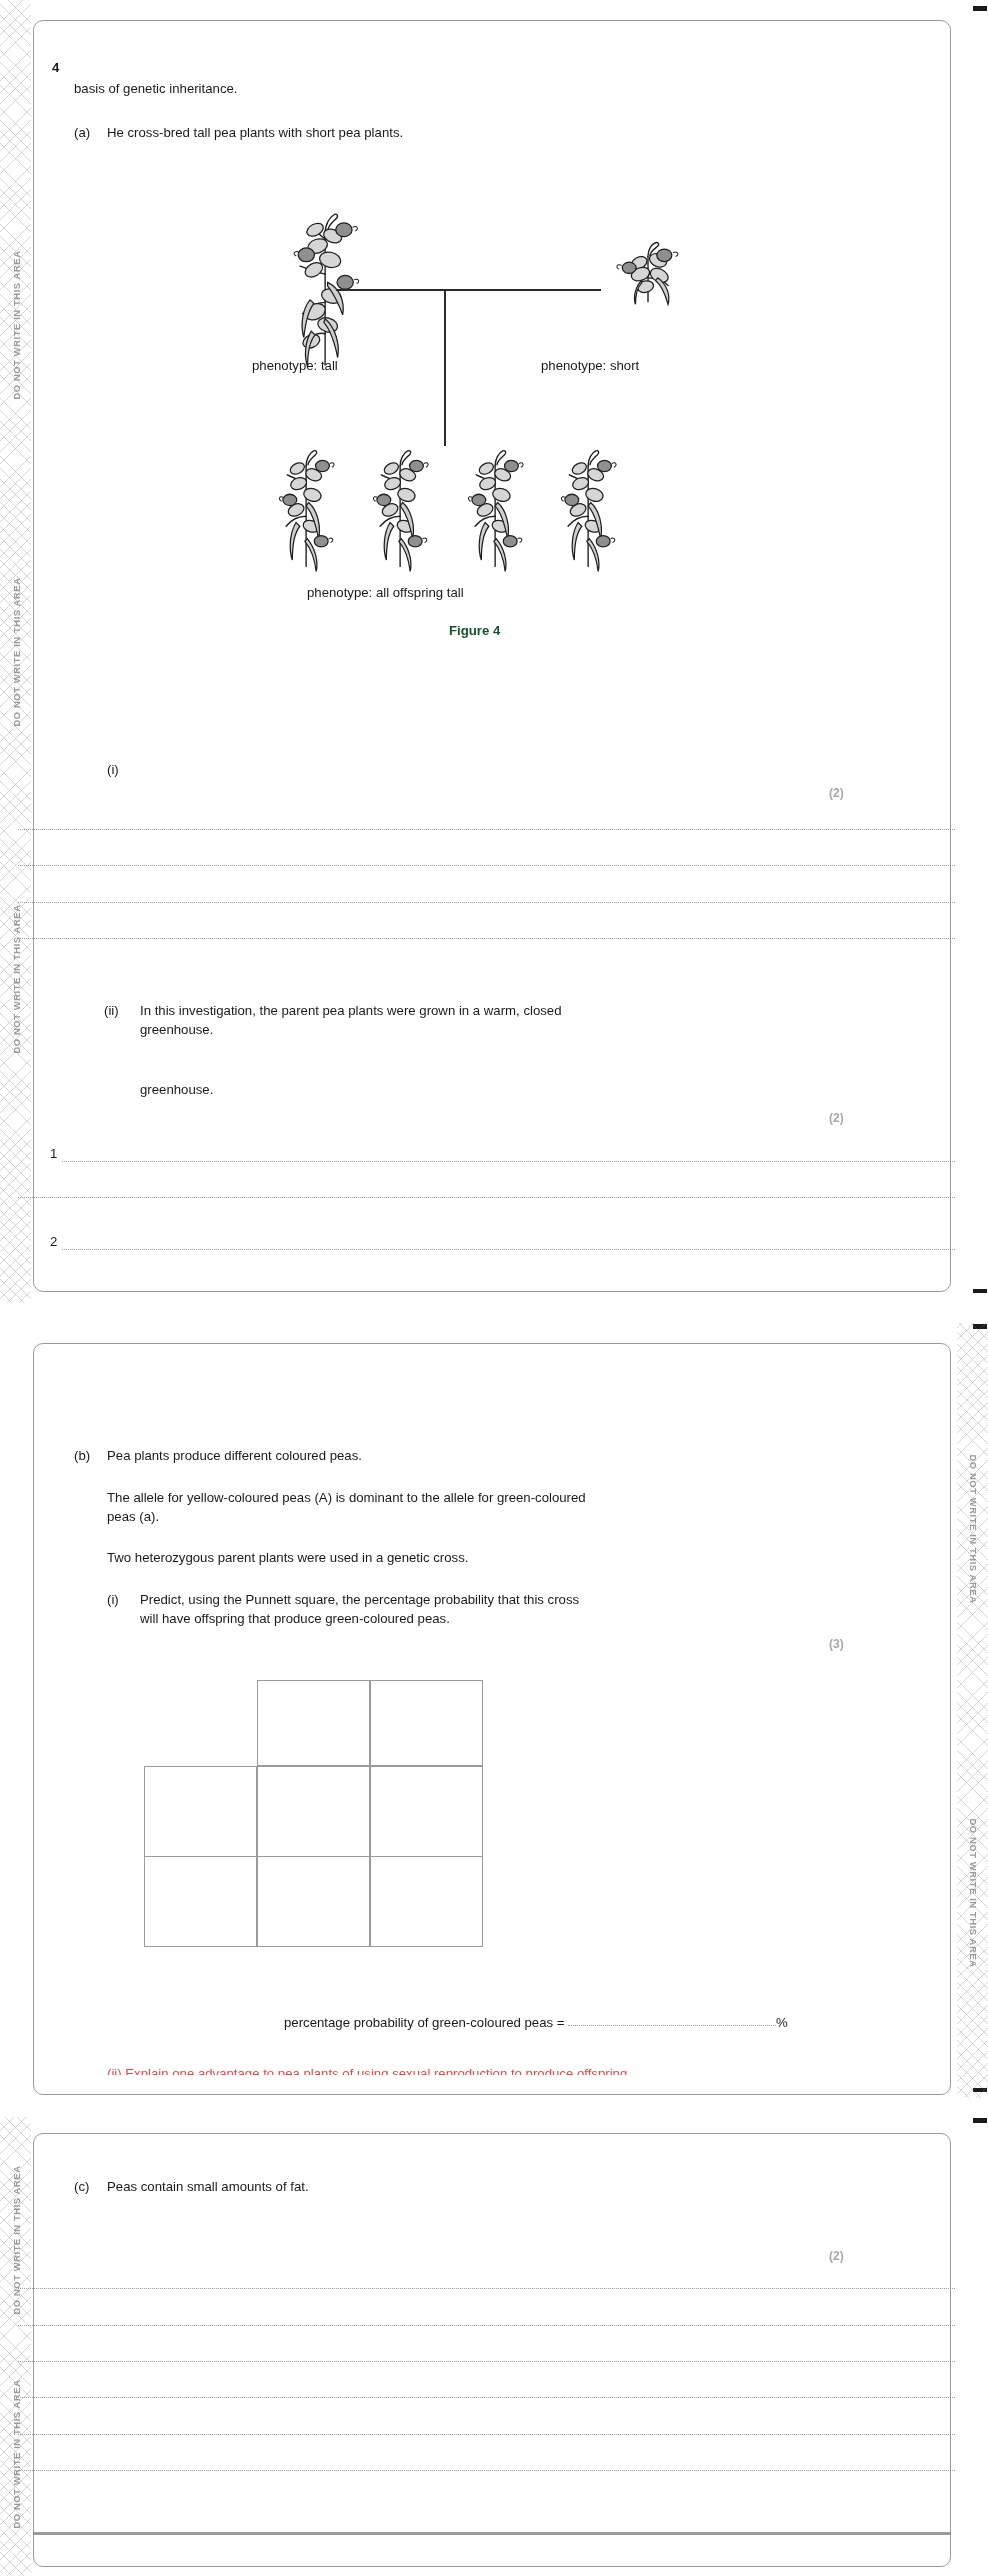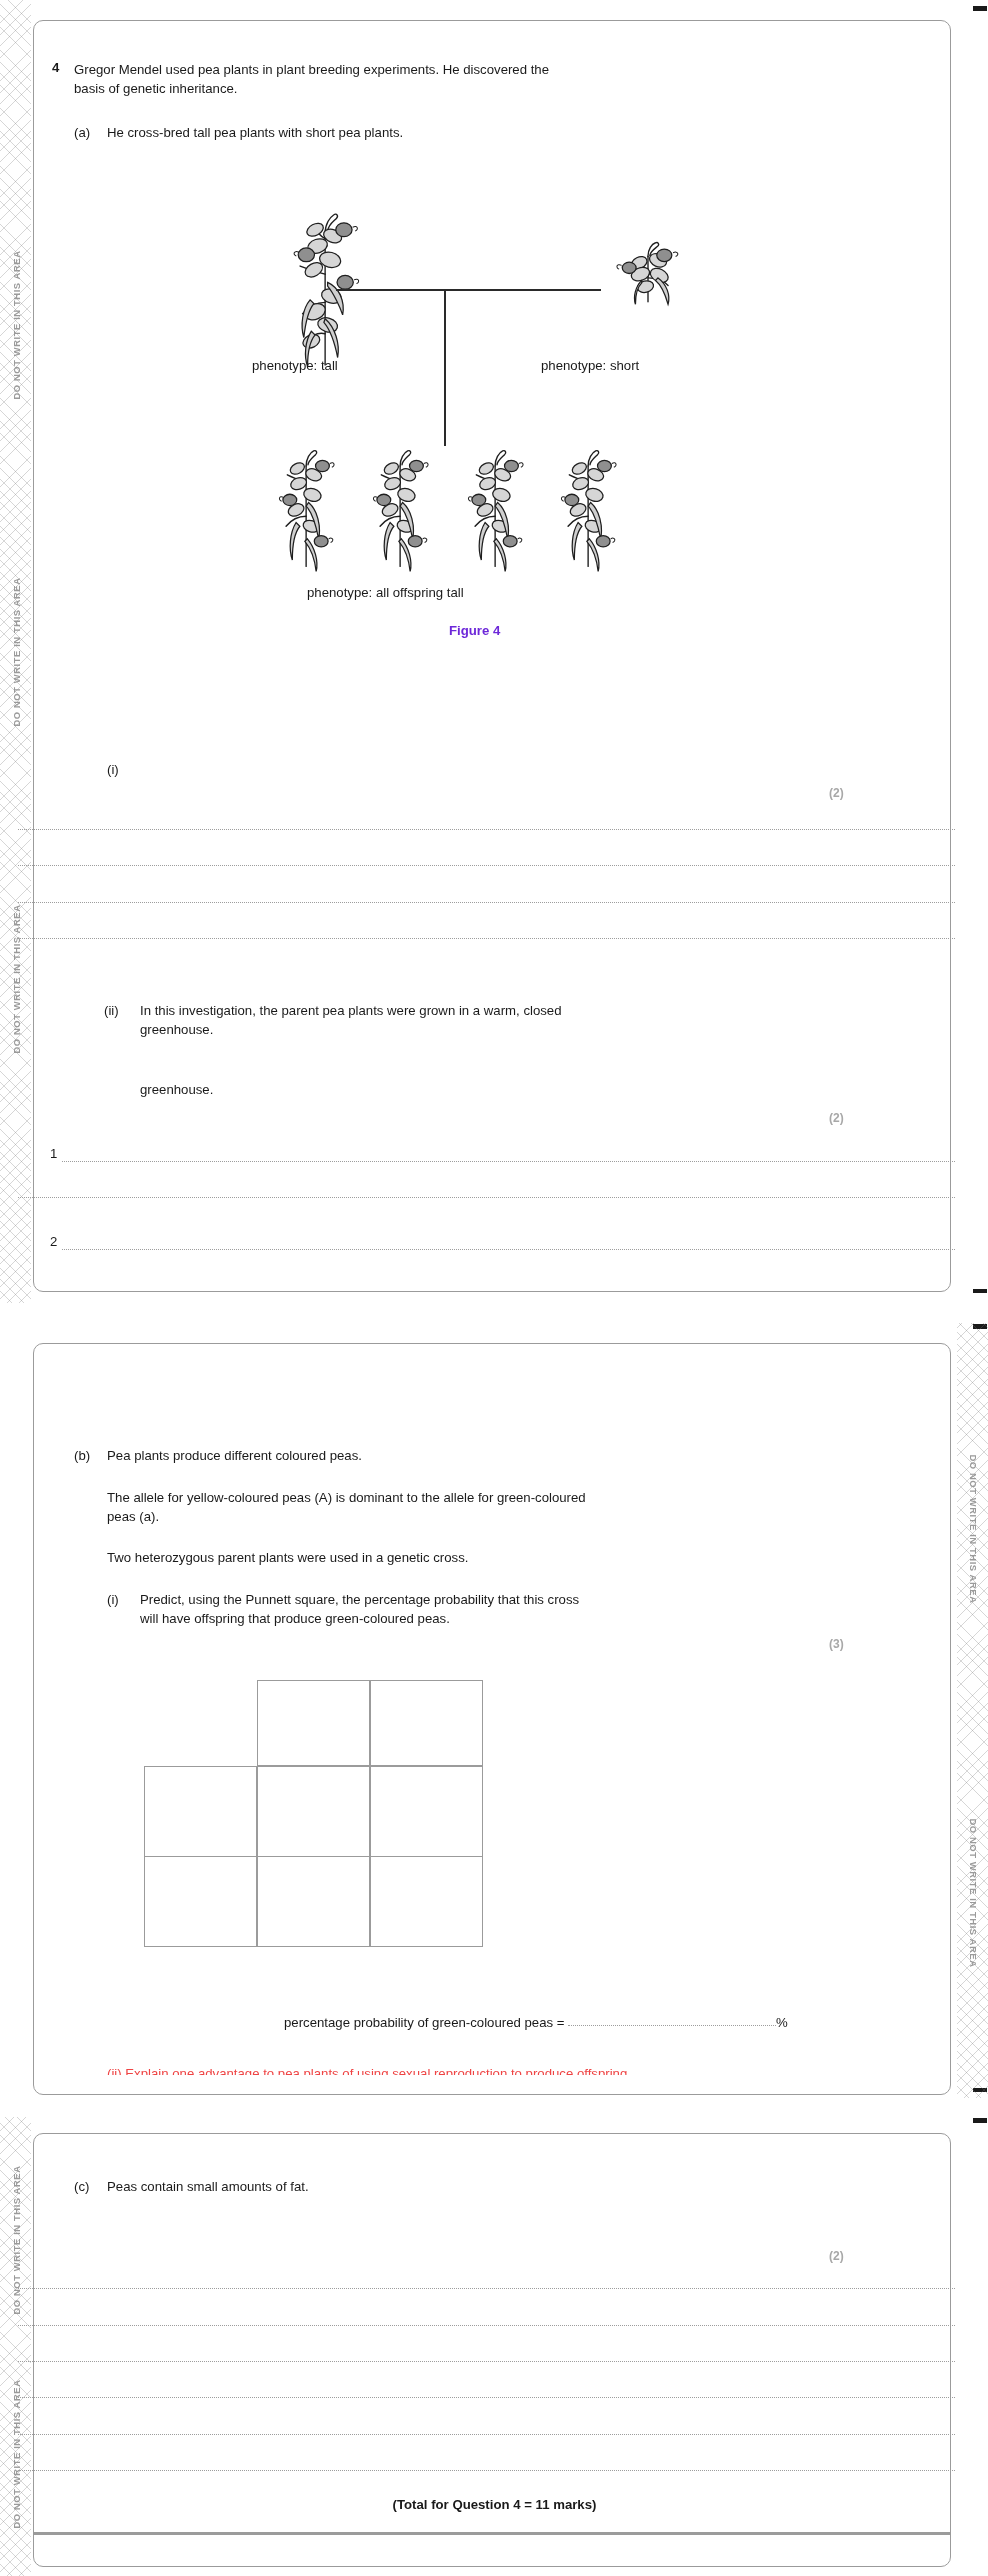--- a/index.html
+++ b/index.html
@@ -106,21 +106,21 @@
   .plant-label {
     position: absolute;
     font-size: 13.2px;
     color: #1a1a1a;
     white-space: nowrap;
   }
   .figure-caption {
     position: absolute;
     font-size: 13.2px;
     font-weight: 700;
-    color: #6d28d9;
+    color: #14532d;
     white-space: nowrap;
     padding-left: 32px;
   }
 
   
   .punnett { position: absolute; }
   .pcell {
     position: absolute;
     border: 1.3px solid #9b9b9b;
     background: #ffffff;
@@ -166,21 +166,20 @@
 
   <div class="answer-frame" id="frame-1"></div>
 
   <div class="margin-strip left" style="left:0; top:0; height:1303px;">
     <span class="vtext" style="margin-top:-327px;">DO NOT WRITE IN THIS AREA</span>
     <span class="vtext">DO NOT WRITE IN THIS AREA</span>
     <span class="vtext" style="margin-top:327px;">DO NOT WRITE IN THIS AREA</span>
   </div>
 
   <div class="q-num" style="left:52px; top:60px;">4</div>
-  <div class="q-text" style="left:74px; top:60px; width:786px;">Gregor Mendel used pea plants in plant breeding experiments. He discovered the</div>
   <div class="q-text" style="left:74px; top:79px; width:786px;">basis of genetic inheritance.</div>
 
   <div class="q-text" style="left:74px; top:123px;">(a)</div>
   <div class="q-text" style="left:107px; top:123px; width:755px;">He cross-bred tall pea plants with short pea plants.</div>
 
   <div class="figure-area" style="left:252px; top:208px; width:478px; height:503px;">
 
     <svg width="119" height="170" style="position:absolute; left:12.6px; top:0;" viewBox="0 0 190 270">
       <g fill="none" stroke="#1f1f1f" stroke-width="2.2" stroke-linecap="round">
         <path d="M96 250 L96 40"></path>
@@ -469,17 +468,16 @@
   <div class="q-text" style="left:107px; top:60px; width:755px;">Peas contain small amounts of fat.</div>
   <div class="marks" style="left:829px; top:132px;">(2)</div>
 
   <div class="dotline" style="left:17.6px; top:171px; width:937px;"></div>
   <div class="dotline" style="left:17.6px; top:208px; width:937px;"></div>
   <div class="dotline" style="left:17.6px; top:244px; width:937px;"></div>
   <div class="dotline" style="left:17.6px; top:280px; width:937px;"></div>
   <div class="dotline" style="left:17.6px; top:317px; width:937px;"></div>
   <div class="dotline" style="left:17.6px; top:353px; width:937px;"></div>
 
-  <div class="total-marks" style="left:0; top:380px; width:989px; text-align:center;">(Total for Question 4 = 11 marks)</div>
 
   <div style="position:absolute; left:33px; top:415px; width:918px; height:2.5px; background:#9b9b9b;"></div>
 </div>
 
 
 </body></html>

